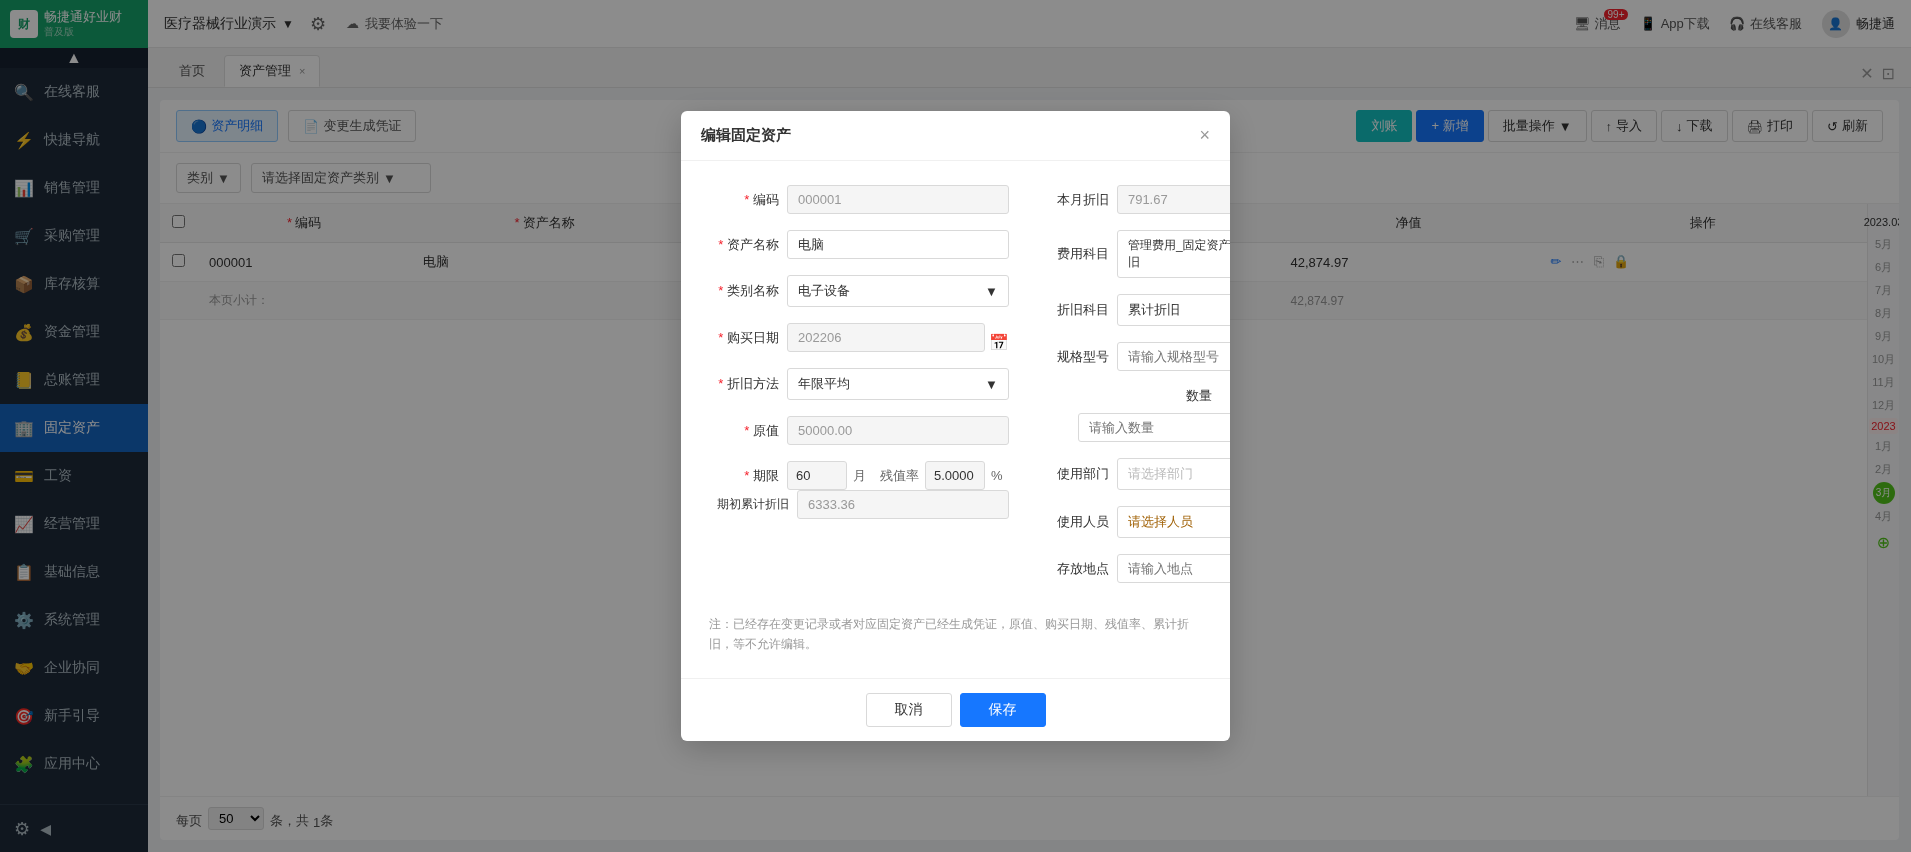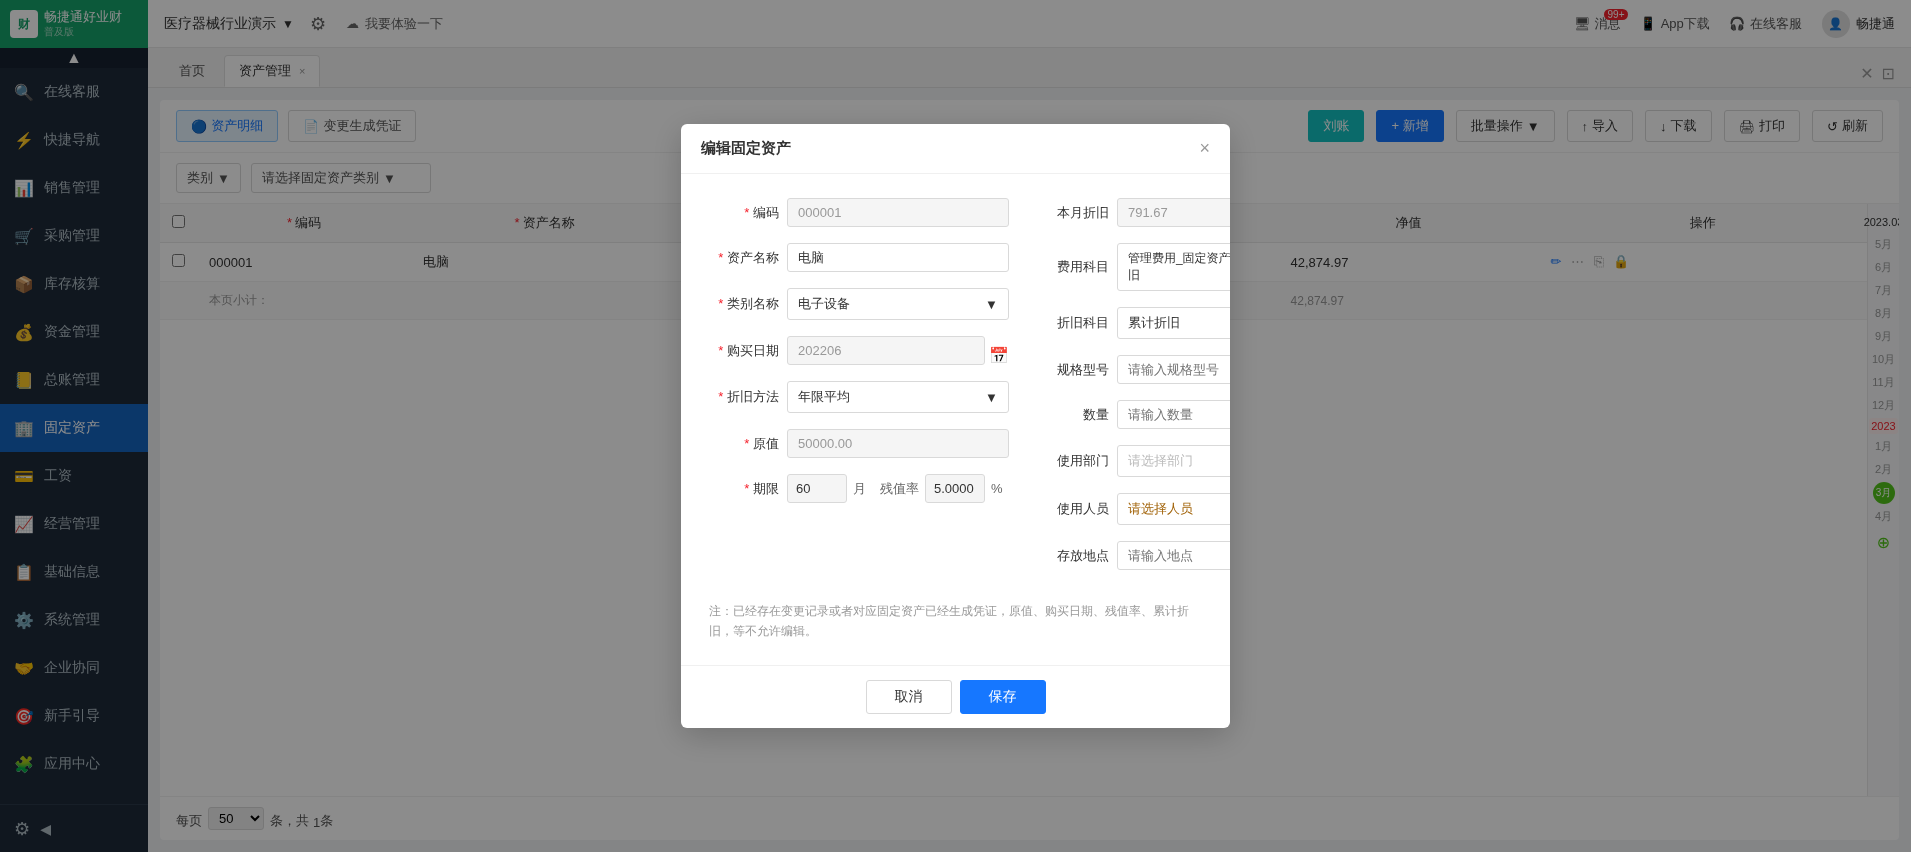--- a/index.html
+++ b/index.html
@@ -175,21 +175,21 @@
     .toolbar-tab-btn {
       display: flex; align-items: center; gap: 4px;
       padding: 6px 14px; border-radius: 3px;
       font-size: 13px; cursor: pointer;
       border: 1px solid #d9d9d9;
       background: #fff; color: #555;
     }
     .toolbar-tab-btn.active {
       background: #e6f4ff; color: #1677ff; border-color: #91caff;
     }
-    .toolbar-right { margin-left: auto; display: flex; align-items: center; gap: 12px; }
+    .toolbar-right { margin-left: auto; display: flex; align-items: center; gap: 4px; }
     .btn {
       padding: 6px 14px; border-radius: 3px; font-size: 13px;
       cursor: pointer; border: 1px solid #d9d9d9; background: #fff; color: #333;
       display: flex; align-items: center; gap: 4px;
     }
     .btn-primary { background: #1677ff; color: #fff; border-color: #1677ff; }
     .btn-teal { background: #13c2c2; color: #fff; border-color: #13c2c2; }
     .filter-row {
       padding: 10px 16px;
       display: flex; align-items: center; gap: 10px;
@@ -621,20 +621,24 @@
               <span class="form-label"><span style="color:#f5222d;">*</span> <span>期限</span></span>
               <div class="form-row-period">
                 <input class="form-input-small disabled" type="text" value="60" readonly="" style="background: rgb(245, 245, 245);">
                 <span class="form-unit">月</span>
                 <span class="form-unit" style="margin-left:8px;">残值率</span>
                 <input class="form-input-small disabled" type="text" value="5.0000" readonly="" style="background: rgb(245, 245, 245);">
                 <span class="form-unit">%</span>
               </div>
             </div>
 
+            <div class="form-row" style="margin-bottom:16px;">
+              <span class="form-label" style="font-size:12px;min-width:80px;"><span>期初累计折旧</span></span>
+              <input class="form-input disabled" type="text" value="6333.36" readonly="" style="background: rgb(245, 245, 245);">
+            </div>
           </div>
 
           <div>
 
             <div class="form-row" style="margin-bottom:16px;">
               <span class="form-label"><span>本月折旧</span></span>
               <input class="form-input disabled" type="text" value="791.67" readonly="" style="background: rgb(245, 245, 245);">
             </div>
 
             <div class="form-row" style="margin-bottom:16px;">
@@ -651,21 +655,21 @@
                 <span>累计折旧</span>
                 <span>▼</span>
               </div>
             </div>
 
             <div class="form-row" style="margin-bottom:16px;">
               <span class="form-label"><span>规格型号</span></span>
               <input class="form-input" type="text" placeholder="请输入规格型号" style="">
             </div>
 
-            <div class="form-row" style="margin-bottom:16px;">
+            <div class="form-row" style="margin-bottom:16px;flex-direction:column;">
               <span class="form-label"><span>数量</span></span>
               <input class="form-input" type="text" placeholder="请输入数量" style="">
             </div>
 
             <div class="form-row" style="margin-bottom:16px;">
               <span class="form-label"><span>使用部门</span></span>
               <div class="form-select">
                 <span style="color:#bbb;">请选择部门</span>
                 <span>▼</span>
               </div>

